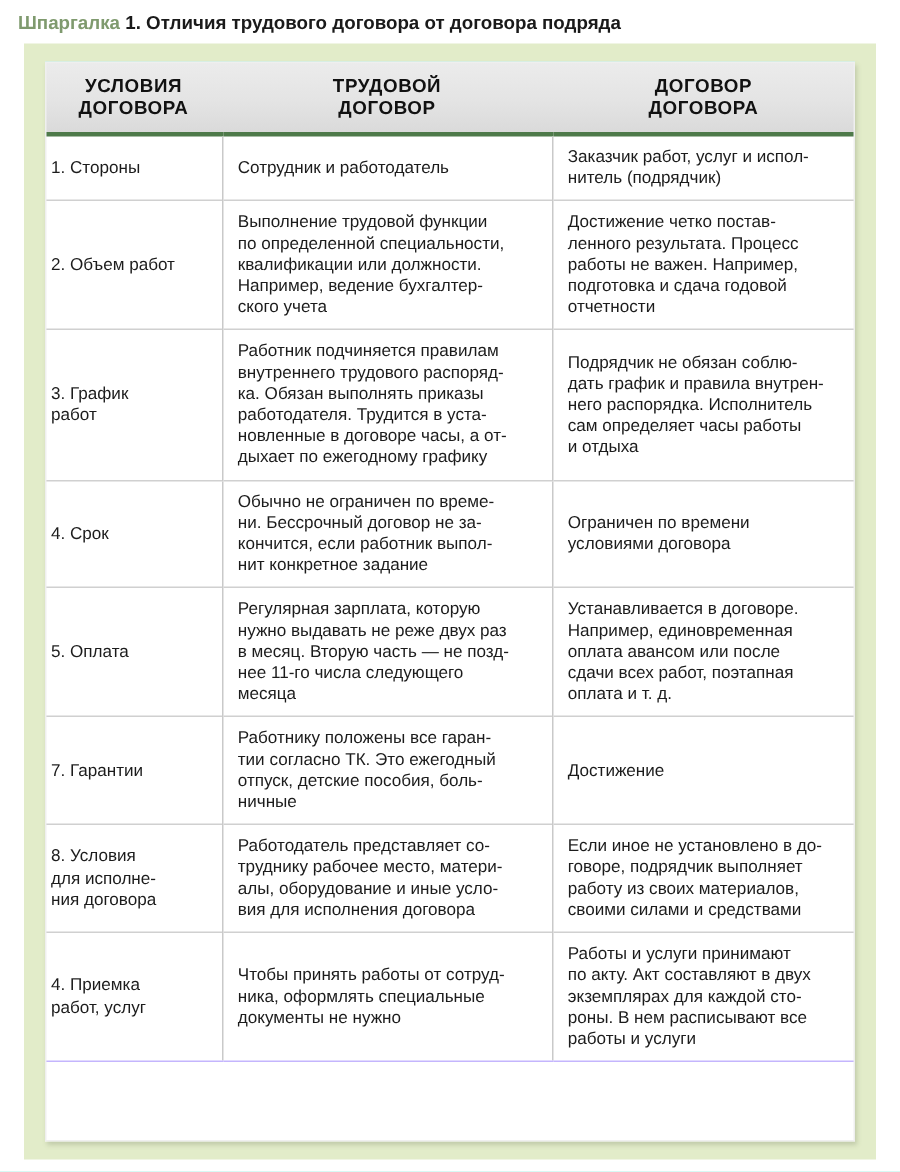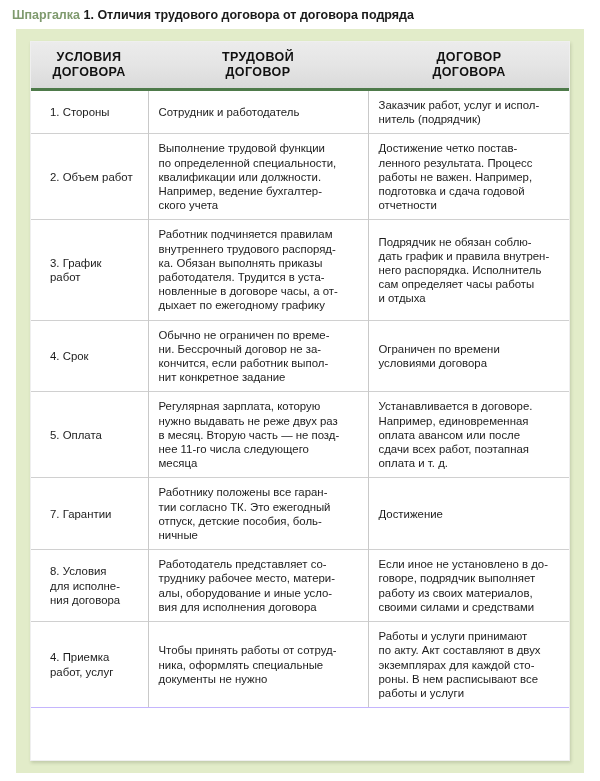--- a/index.html
+++ b/index.html
@@ -101,21 +101,21 @@
     color: #1c1c1c;
     vertical-align: middle;
     padding: 7px 8px 7px 9px;
     box-sizing: border-box;
     background: #ffffff;
   }
   tbody tr:first-child td { border-top: none; }
   tbody td.col-term { border-left: none; }
 
   tbody td.col-term {
-    padding-left: 20px;
+    padding-left: 4px;
     padding-right: 4px;
   }
   tbody td.col-term .term {
     display: block;
     white-space: pre-line;
     text-indent: 0;
   }
 
   tbody td.col-body {
     padding-left: 10px;

